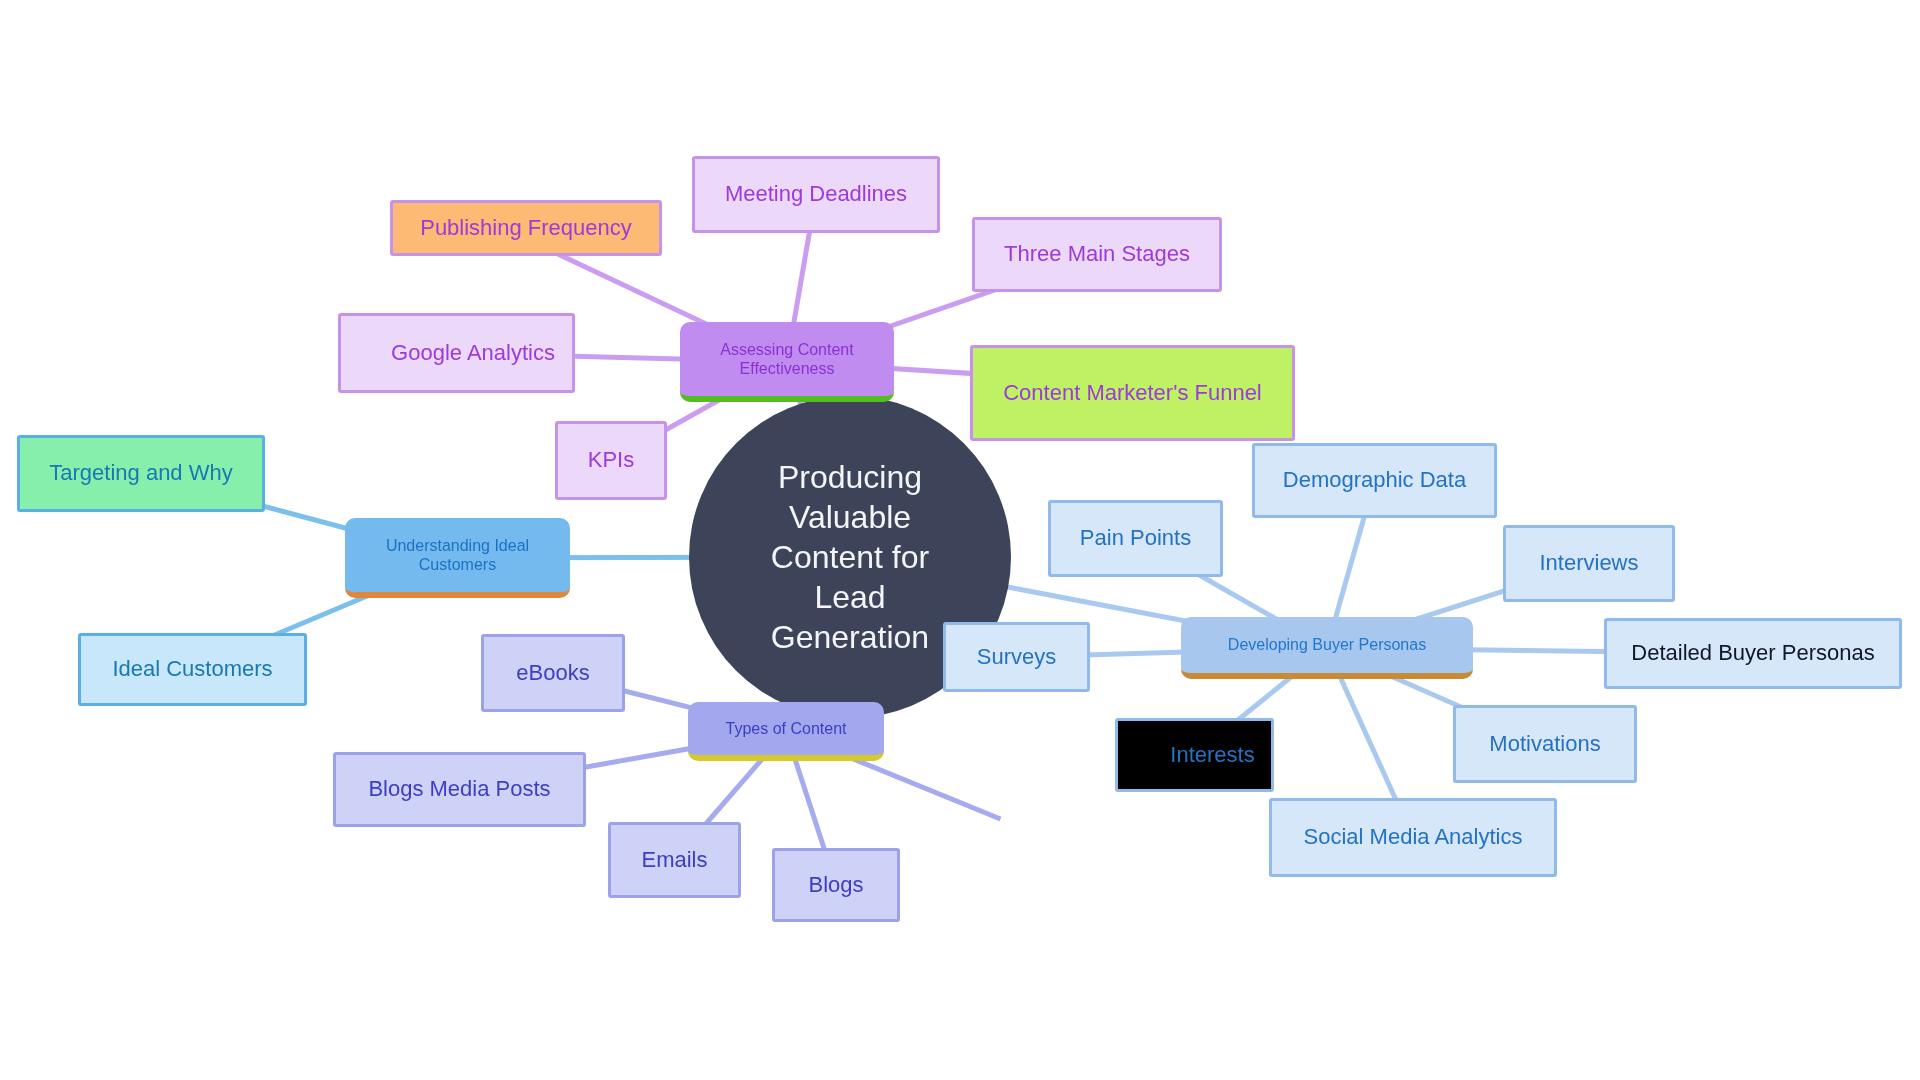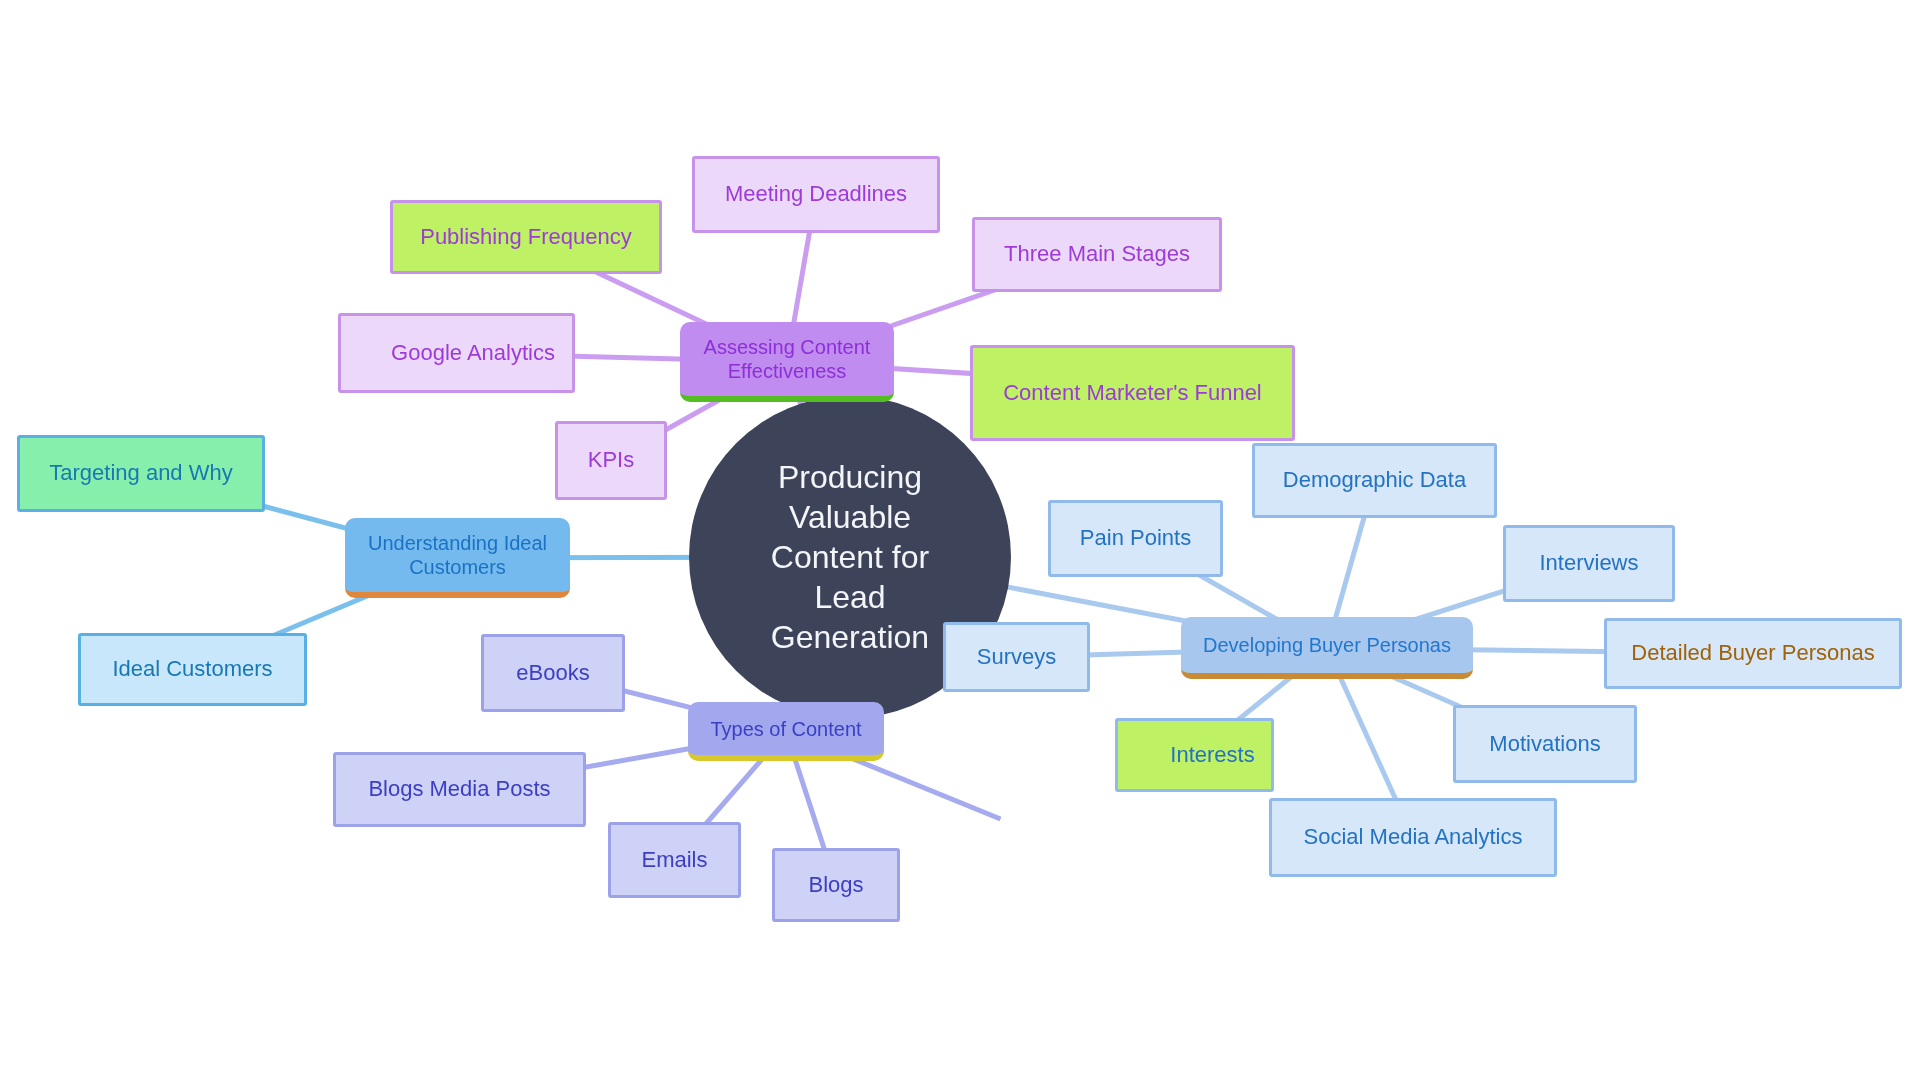--- a/index.html
+++ b/index.html
@@ -32,21 +32,21 @@
   #nodes { position: absolute; left: 0; top: 0; z-index: 3; width: 100%; height: 100%; border-radius: 12px; }
   .node {
     position: absolute;
     display: flex; align-items: center; justify-content: center;
     text-align: center;
     box-sizing: border-box;
     line-height: 1.2;
   }
   .node.parent {
     border-radius: 10px;
-    font-size: 20px;
+    font-size: 16px;
     padding: 0 10px;
   }
   .node.child {
     border-radius: 3px;
     font-size: 22px;
     padding: 0 8px;
   }
 </style>
 </head>
 <body>
@@ -79,21 +79,21 @@
       <line x1="1327" y1="648" x2="1545" y2="744" stroke="#a9c9ef" stroke-width="5"></line>
       <line x1="1327" y1="648" x2="1413" y2="837.5" stroke="#a9c9ef" stroke-width="5"></line>
     </svg>
   <div id="center-node" style="left: 689px; top: 396px; width: 322px; height: 322px; background: rgb(61, 68, 89); color: rgb(243, 245, 249);">
     <span>Producing Valuable Content for Lead Generation</span>
   </div>
   <div id="nodes">
       <div class="node child" style="left: 692px; top: 156px; width: 248px; height: 77px; background: rgb(236, 217, 249); color: rgb(157, 58, 217); border: 3px solid rgb(199, 147, 234);">
         <span>Meeting Deadlines</span>
       </div>
-      <div class="node child" style="left: 390px; top: 200px; width: 272px; height: 74px; background: #bef264; color: rgb(157, 58, 217); border: 3px solid rgb(199, 147, 234);">
+      <div class="node child" style="left: 390px; top: 200px; width: 272px; height: 56px; background: #fdba74; color: rgb(157, 58, 217); border: 3px solid rgb(199, 147, 234);">
         <span>Publishing Frequency</span>
       </div>
       <div class="node child" style="left: 972px; top: 217px; width: 250px; height: 75px; background: rgb(236, 217, 249); color: rgb(157, 58, 217); border: 3px solid rgb(199, 147, 234);">
         <span>Three Main Stages</span>
       </div>
       <div class="node child" style="left: 338px; top: 313px; width: 237px; height: 80px; background: rgb(236, 217, 249); color: rgb(157, 58, 217); border: 3px solid rgb(199, 147, 234); padding-left: 41px;">
         <span>Google Analytics</span>
       </div>
       <div class="node child" style="left: 970px; top: 345px; width: 325px; height: 96px; background: #bef264; color: rgb(157, 58, 217); border: 3px solid rgb(199, 147, 234);">
         <span>Content Marketer's Funnel</span>
@@ -133,24 +133,24 @@
       </div>
       <div class="node child" style="left: 1048px; top: 500px; width: 175px; height: 77px; background: rgb(213, 231, 249); color: rgb(36, 114, 194); border: 3px solid rgb(143, 186, 233);">
         <span>Pain Points</span>
       </div>
       <div class="node child" style="left: 1503px; top: 525px; width: 172px; height: 77px; background: rgb(213, 231, 249); color: rgb(36, 114, 194); border: 3px solid rgb(143, 186, 233);">
         <span>Interviews</span>
       </div>
       <div class="node child" style="left: 943px; top: 622px; width: 147px; height: 70px; background: rgb(213, 231, 249); color: rgb(36, 114, 194); border: 3px solid rgb(143, 186, 233);">
         <span>Surveys</span>
       </div>
-      <div class="node child" style="left: 1604px; top: 618px; width: 298px; height: 71px; background: rgb(213, 231, 249); color: #a16207; border: 3px solid rgb(143, 186, 233);">
+      <div class="node child" style="left: 1604px; top: 618px; width: 298px; height: 71px; background: rgb(213, 231, 249); color: #0f172a; border: 3px solid rgb(143, 186, 233);">
         <span>Detailed Buyer Personas</span>
       </div>
-      <div class="node child" style="left: 1115px; top: 718px; width: 159px; height: 74px; background: #bef264; color: rgb(36, 114, 194); border: 3px solid rgb(143, 186, 233); padding-left: 44px;">
+      <div class="node child" style="left: 1115px; top: 718px; width: 159px; height: 74px; background: #000000; color: rgb(36, 114, 194); border: 3px solid rgb(143, 186, 233); padding-left: 44px;">
         <span>Interests</span>
       </div>
       <div class="node child" style="left: 1453px; top: 705px; width: 184px; height: 78px; background: rgb(213, 231, 249); color: rgb(36, 114, 194); border: 3px solid rgb(143, 186, 233);">
         <span>Motivations</span>
       </div>
       <div class="node child" style="left: 1269px; top: 798px; width: 288px; height: 79px; background: rgb(213, 231, 249); color: rgb(36, 114, 194); border: 3px solid rgb(143, 186, 233);">
         <span>Social Media Analytics</span>
       </div>
       <div class="node parent" style="left: 1181px; top: 617px; width: 292px; height: 62px; background: rgb(167, 199, 239); color: rgb(34, 119, 204); border-bottom: 6px solid rgb(201, 138, 52);">
         <span>Developing Buyer Personas</span>

